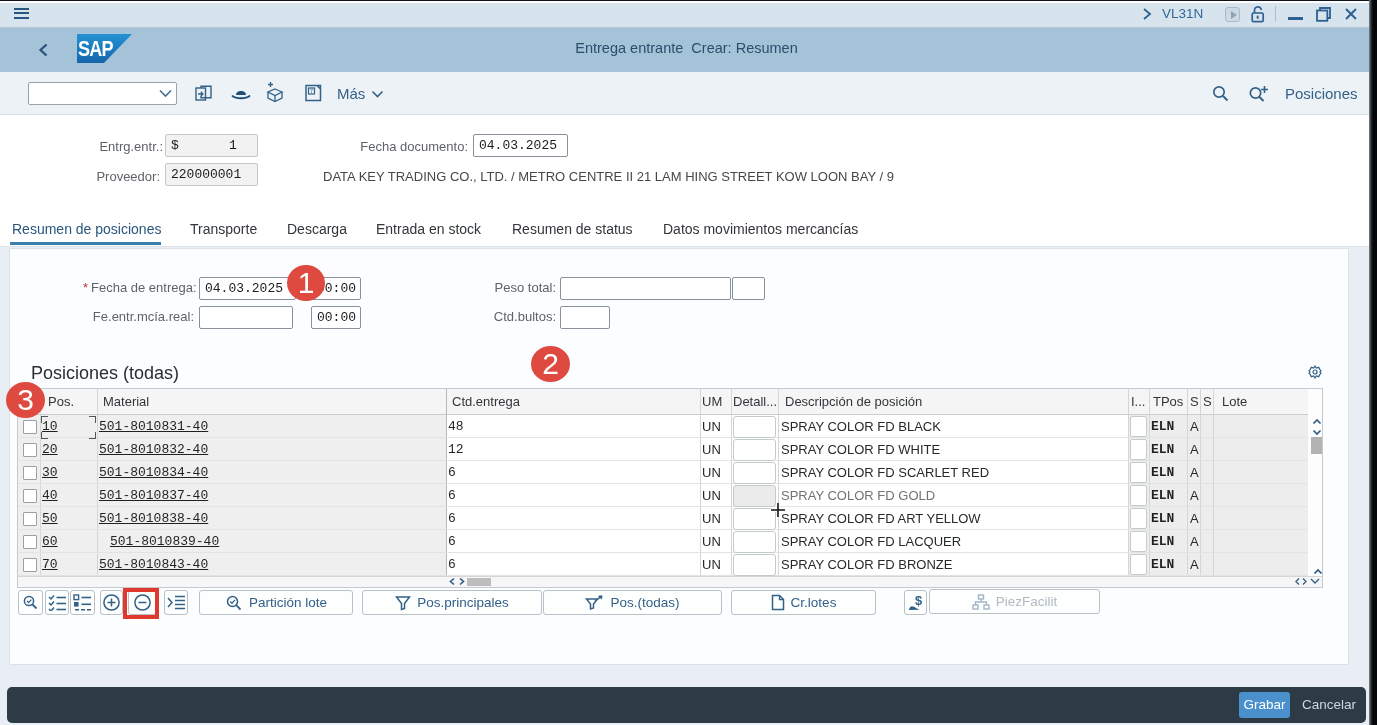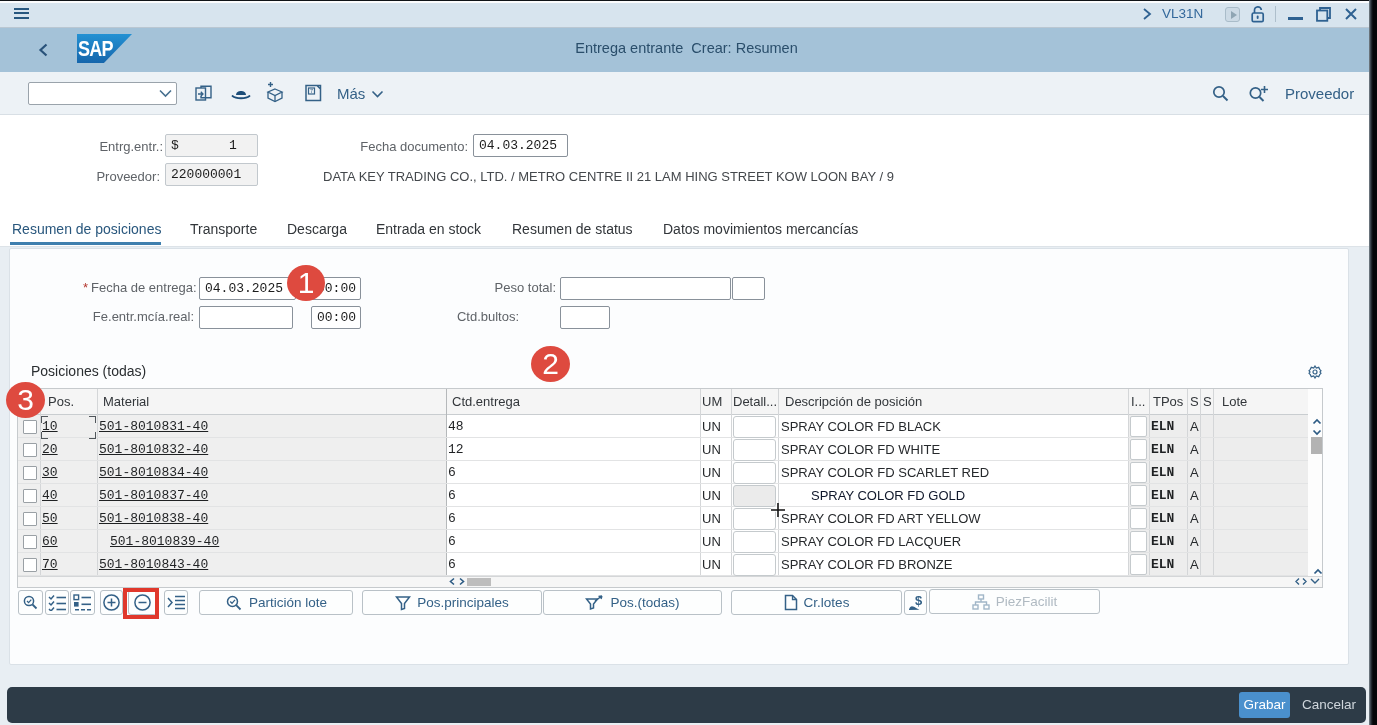--- a/index.html
+++ b/index.html
@@ -129,21 +129,21 @@
       <path d="M12 12 L16.5 16.5" stroke="#346187" stroke-width="2"></path>
     </svg>
 </div>
 <div class="abs" style="left:1248px;top:84px;">
   <svg width="22" height="19" viewBox="0 0 22 19">
       <circle cx="7.5" cy="9" r="5.2" fill="none" stroke="#346187" stroke-width="1.7"></circle>
       <path d="M11.5 13 L15.5 17" stroke="#346187" stroke-width="2"></path>
       <path d="M16.5 2 V9 M13 5.5 H20" stroke="#346187" stroke-width="1.6"></path>
     </svg>
 </div>
-<div class="abs blue" style="left:1285px;top:85px;font-size:15px;">Proveedor</div>
+<div class="abs blue" style="left:1285px;top:85px;font-size:15px;">Posiciones</div>
 
 <div class="abs" style="left:0;top:115px;width:1369px;height:100px;background:#fff;"></div>
 <div class="abs lbl" style="left:0px;top:139px;width:163px;text-align:right;">Entrg.entr.:</div>
 <div class="inp gray" style="left:165px;top:134px;width:91px;"></div>
 <div class="abs fieldtext" style="left:171px;top:135px;">$</div>
 <div class="abs fieldtext" style="left:229px;top:135px;">1</div>
 <div class="abs lbl" style="left:300px;top:139px;width:168px;text-align:right;">Fecha documento:</div>
 <div class="inp" style="left:473px;top:134px;width:93px;"></div>
 <div class="abs fieldtext" style="left:479px;top:135px;">04.03.2025</div>
 <div class="abs lbl" style="left:0px;top:169px;width:160px;text-align:right;">Proveedor:</div>
@@ -171,24 +171,24 @@
 <div class="inp" style="left:311px;top:277px;width:48px;"></div>
 <div class="abs fieldtext" style="left:317px;top:278px;">00:00</div>
 <div class="abs lbl" style="left:420px;top:280px;width:136px;text-align:right;">Peso total:</div>
 <div class="inp" style="left:560px;top:277px;width:169px;"></div>
 <div class="inp" style="left:732px;top:277px;width:31px;"></div>
 
 <div class="abs lbl" style="left:60px;top:309px;width:134px;text-align:right;">Fe.entr.mcía.real:</div>
 <div class="inp" style="left:199px;top:306px;width:92px;"></div>
 <div class="inp" style="left:311px;top:306px;width:48px;"></div>
 <div class="abs fieldtext" style="left:317px;top:307px;">00:00</div>
-<div class="abs lbl" style="left:420px;top:309px;width:136px;text-align:center;">Ctd.bultos:</div>
+<div class="abs lbl" style="left:420px;top:309px;width:136px;text-align:right;">Ctd.bultos:</div>
 <div class="inp" style="left:560px;top:306px;width:48px;"></div>
 
-<div class="abs" style="left:31px;top:363px;font-size:14px;color:#2a2e31;">Posiciones (todas)</div>
+<div class="abs" style="left:31px;top:363px;font-size:18px;color:#2a2e31;">Posiciones (todas)</div>
 <div class="abs" style="left:1308px;top:365px;">
   <svg width="14" height="14" viewBox="0 0 14 14">
     <path d="M7 1 L8.3 3 L10.7 2.3 L11.7 4.3 L13 5.7 L12 7 L13 8.3 L11.7 9.7 L10.7 11.7 L8.3 11 L7 13 L5.7 11 L3.3 11.7 L2.3 9.7 L1 8.3 L2 7 L1 5.7 L2.3 4.3 L3.3 2.3 L5.7 3 Z" fill="none" stroke="#346187" stroke-width="1.2"></path>
     <circle cx="7" cy="7" r="2" fill="none" stroke="#346187" stroke-width="1.2"></circle>
   </svg>
 </div>
 
 <div class="abs" style="left:18px;top:389px;width:1304px;height:198px;background:#fff;outline:1px solid #c6cacd;">
 <div class="abs" style="left:0;top:0;width:1290px;height:26px;background:#f5f5f5;border-bottom:1px solid #c9cdd0;box-sizing:border-box;"></div>
 <div class="th" style="left:30px;">Pos.</div>
@@ -250,21 +250,21 @@
 <div class="abs" style="left:1112px;top:73px;width:15px;height:19px;border:1px solid #c5cacd;background:#fff;border-radius:2px;"></div>
 <div class="abs mono" style="left:1133px;top:76px;font-size:13px;font-weight:bold;color:#1f2123;">ELN</div>
 <div class="abs" style="left:1172px;top:76px;font-size:13px;color:#26292c;">A</div>
 <div class="abs" style="left:0;top:117px;width:1290px;height:1px;background:#e2e3e4;"></div>
 <div class="abs" style="left:5px;top:100px;width:12px;height:12px;border:1px solid #9aa0a5;background:#fff;border-radius:1px;"></div>
 <div class="abs cellink" style="left:24px;top:99px;">40</div>
 <div class="abs cellink" style="left:81px;top:99px;">501-8010837-40</div>
 <div class="abs mono" style="left:430px;top:99px;font-size:13px;color:#1f2123;">6</div>
 <div class="abs" style="left:684px;top:99px;font-size:13px;color:#26292c;">UN</div>
 <div class="abs" style="left:715px;top:96px;width:41px;height:20px;border:1px solid #c5cacd;background:#ebebeb;border-radius:3px;"></div>
-<div class="abs" style="left:763px;top:99px;font-size:13px;color:#0f172a;margin-left:30px;">SPRAY COLOR FD GOLD</div>
+<div class="abs" style="left:763px;top:99px;font-size:13px;color:#737373;">SPRAY COLOR FD GOLD</div>
 <div class="abs" style="left:1112px;top:96px;width:15px;height:19px;border:1px solid #c5cacd;background:#fff;border-radius:2px;"></div>
 <div class="abs mono" style="left:1133px;top:99px;font-size:13px;font-weight:bold;color:#1f2123;">ELN</div>
 <div class="abs" style="left:1172px;top:99px;font-size:13px;color:#26292c;">A</div>
 <div class="abs" style="left:0;top:140px;width:1290px;height:1px;background:#e2e3e4;"></div>
 <div class="abs" style="left:5px;top:123px;width:12px;height:12px;border:1px solid #9aa0a5;background:#fff;border-radius:1px;"></div>
 <div class="abs cellink" style="left:24px;top:122px;">50</div>
 <div class="abs cellink" style="left:81px;top:122px;">501-8010838-40</div>
 <div class="abs mono" style="left:430px;top:122px;font-size:13px;color:#1f2123;">6</div>
 <div class="abs" style="left:684px;top:122px;font-size:13px;color:#26292c;">UN</div>
 <div class="abs" style="left:715px;top:119px;width:41px;height:20px;border:1px solid #c5cacd;background:#fff;border-radius:3px;"></div>
@@ -391,21 +391,21 @@
     </svg>
     <span>Pos.principales</span>
   </div>
 <div class="btn" style="left:543px;top:590px;width:179px;">
     <svg width="19" height="16" viewBox="0 0 19 16">
       <path d="M1.5 4 H12.5 L8.5 9 V13 L5.5 14 V9 Z" fill="none" stroke="#346187" stroke-width="1.5"></path>
       <path d="M10 6 L17 1 M17 1 L13.5 1.5 M17 1 L16 4" stroke="#346187" stroke-width="1.4" fill="none"></path>
     </svg>
     <span>Pos.(todas)</span>
   </div>
-<div class="btn" style="left:731px;top:590px;width:171px;">
+<div class="btn" style="left:731px;top:590px;width:145px;">
     <svg width="14" height="17" viewBox="0 0 14 17">
       <path d="M1.5 1.5 H8.5 L12.5 5.5 V15.5 H1.5 Z" fill="none" stroke="#346187" stroke-width="1.5"></path>
       <path d="M8.5 1.5 V5.5 H12.5" fill="none" stroke="#346187" stroke-width="1.3"></path>
     </svg>
     <span>Cr.lotes</span>
   </div>
 <div class="btn" style="left:904px;top:590px;width:23px;">
     <svg width="18" height="18" viewBox="0 0 18 18">
       <text x="8" y="11" font-size="13" font-weight="bold" fill="#346187" font-family="Liberation Sans">$</text>
       <path d="M2 15.5 C3.5 10.5 6.5 12.5 9 14 L12.5 15.8 L2 16 Z" fill="#346187"></path>

